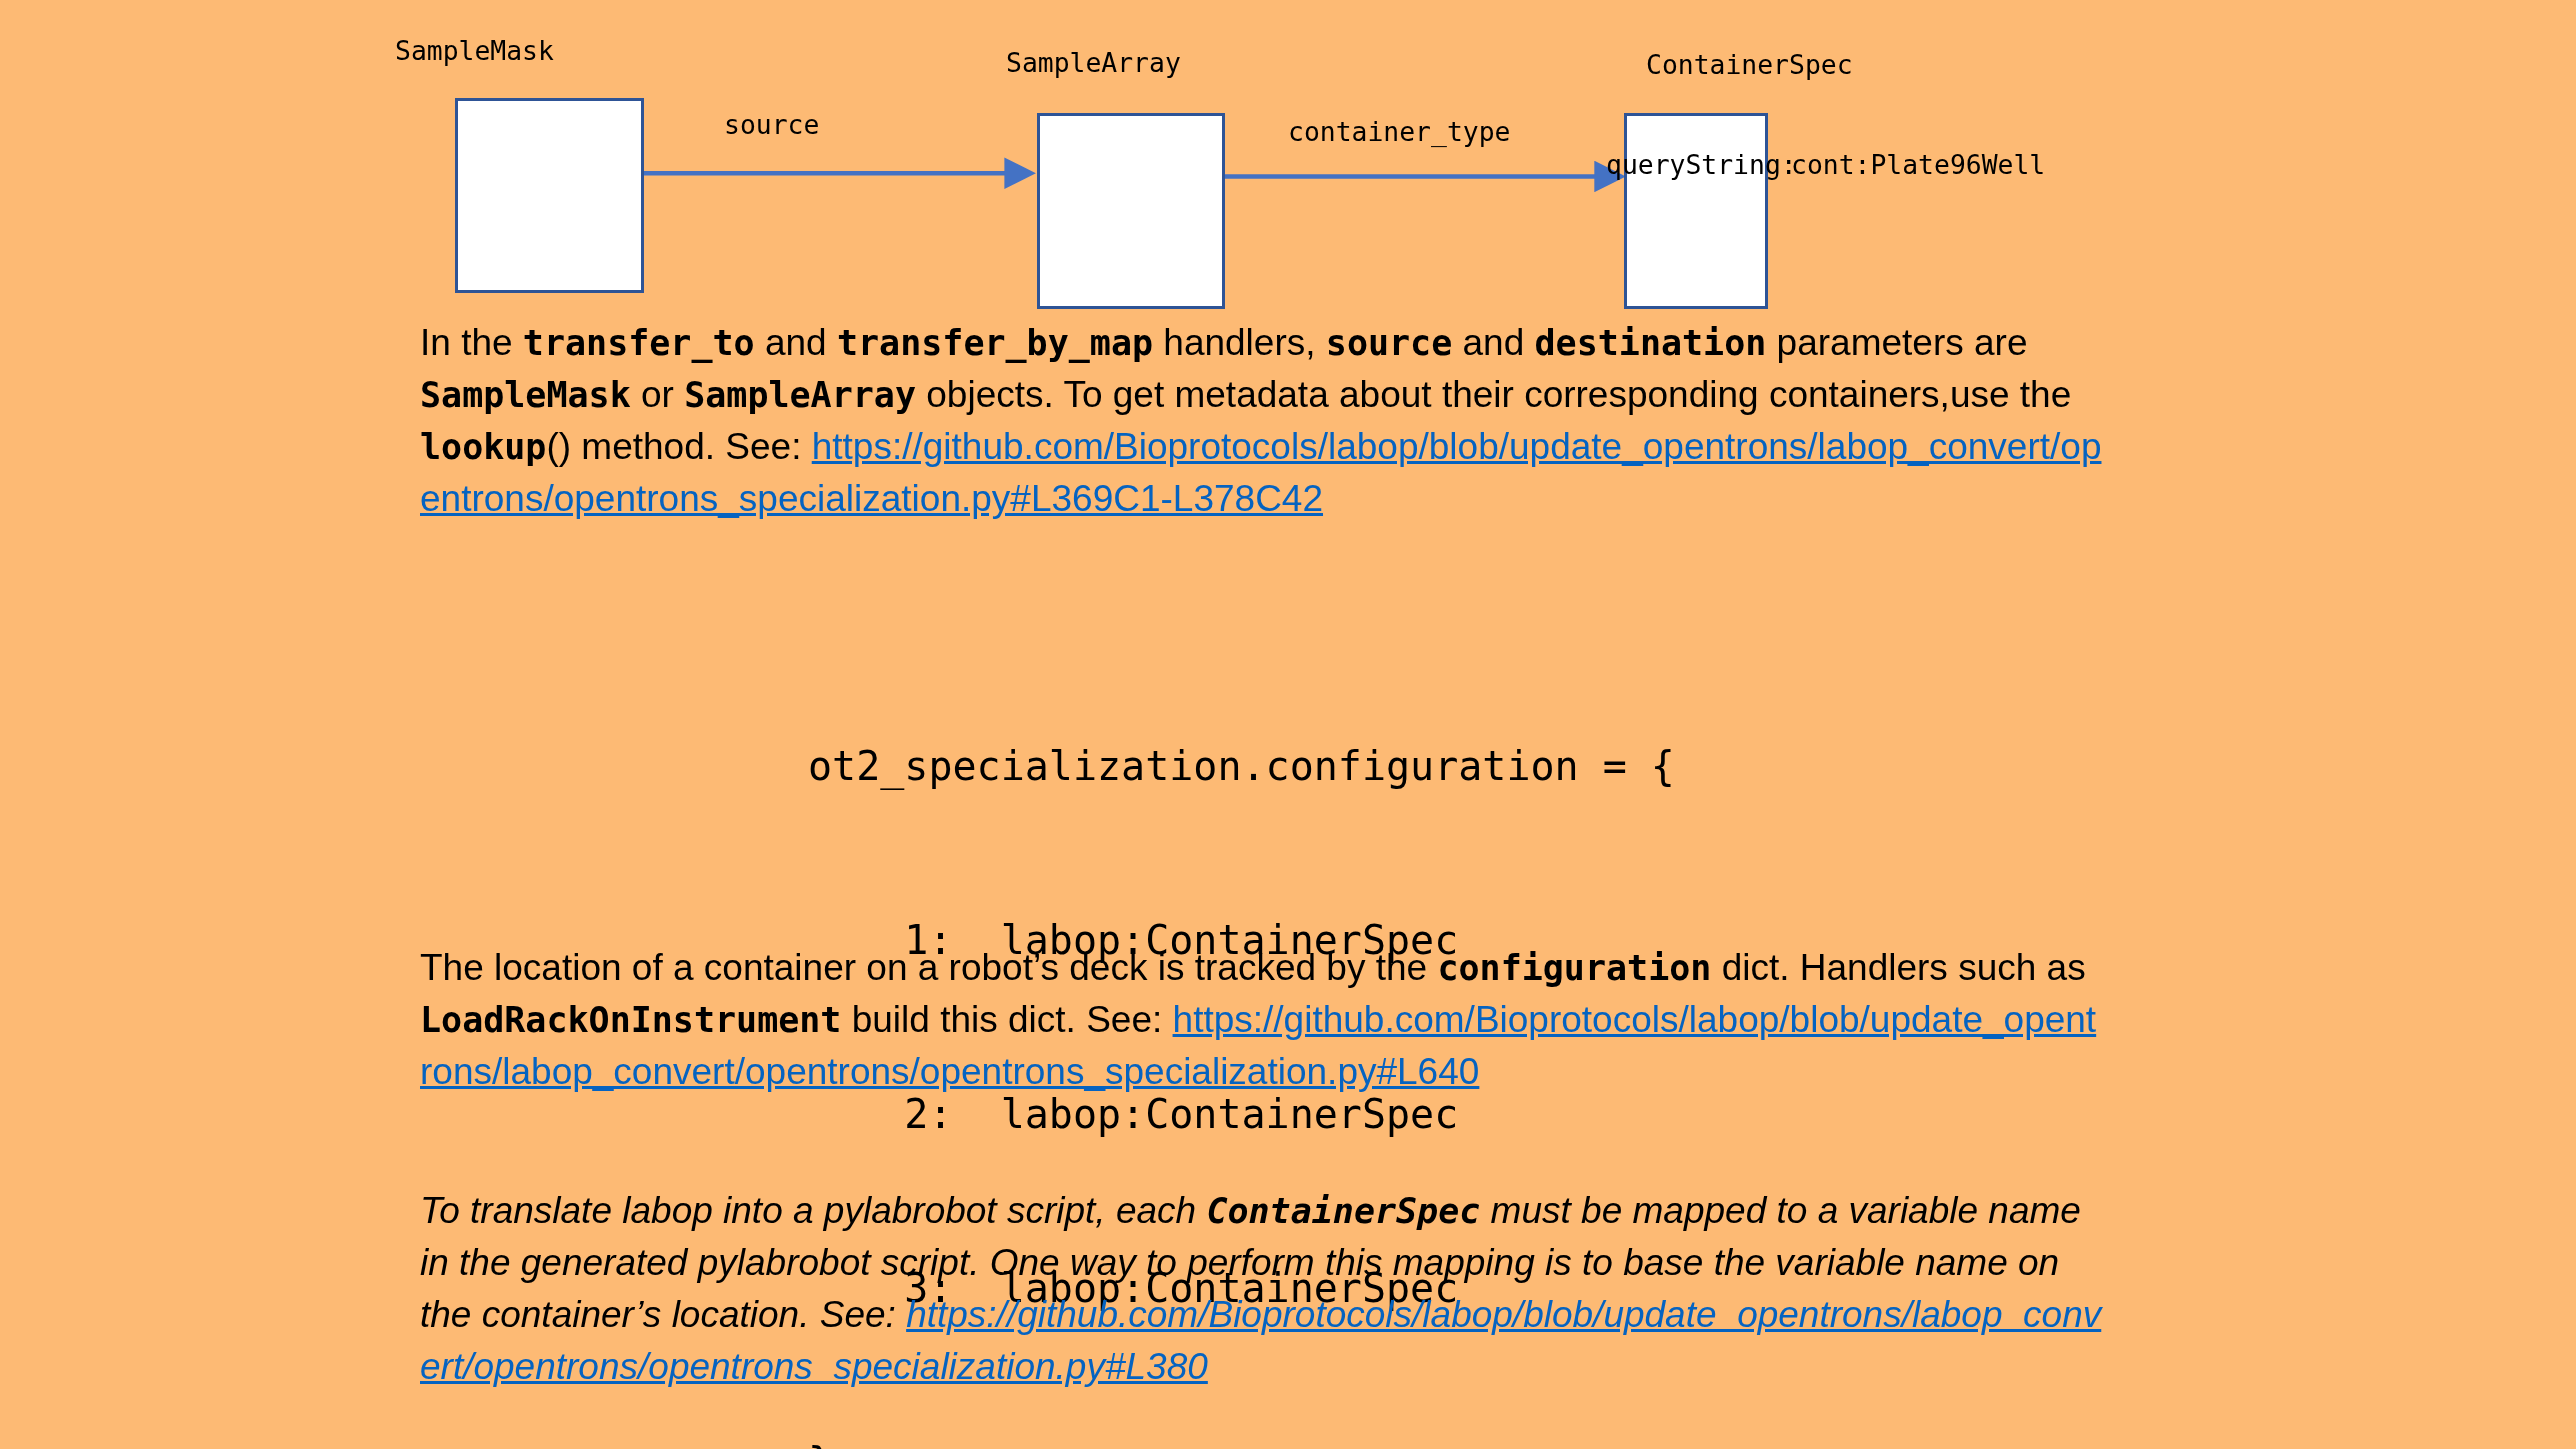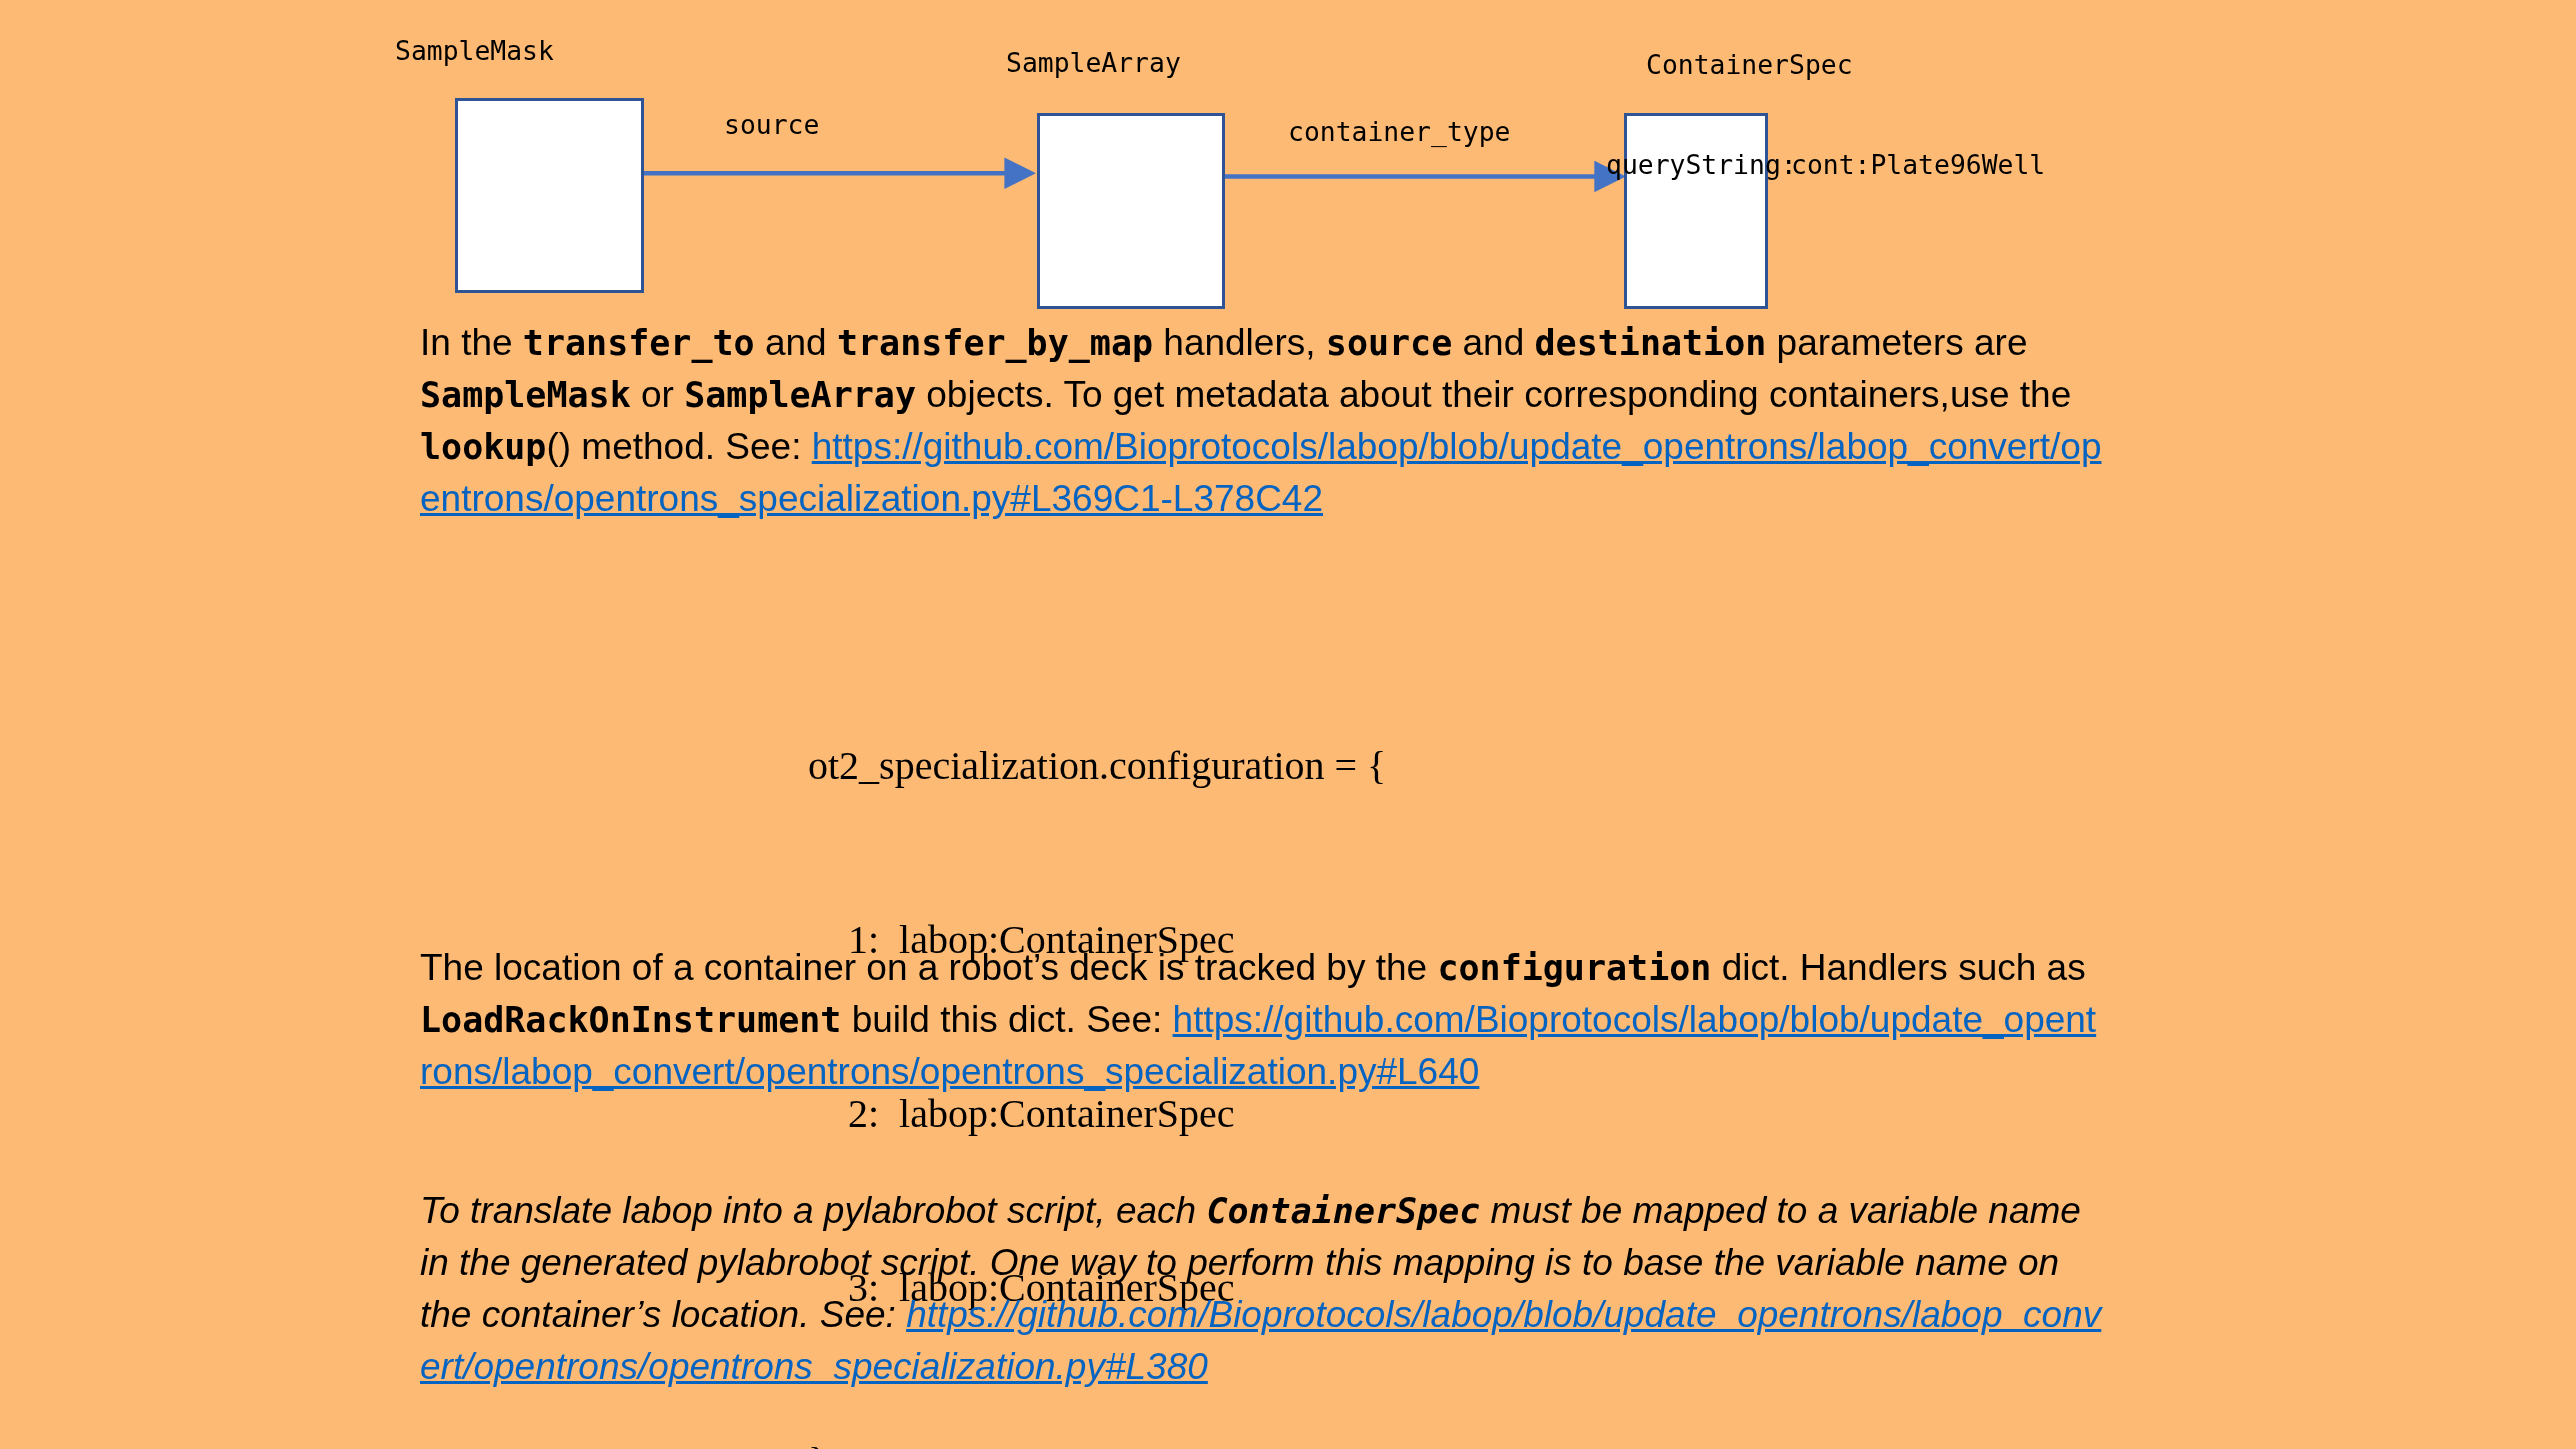--- a/index.html
+++ b/index.html
@@ -76,21 +76,21 @@
   .codeblock {
     position: absolute;
     left: 808px;
     top: 621px;
     font-family: "DejaVu Sans Mono", monospace;
     font-size: 40px;
     line-height: 58px;
     color: #000000;
     white-space: pre;
   }
-  .code-line { white-space: pre; font-family: Liberation Serif, serif; }
+  .code-line { white-space: pre; }
 </style>
 </head>
 <body>
 
 <div id="page">
 
   <div class="diagram">
 
     <svg class="arrow-svg" width="2576" height="322" viewBox="0 0 4000 500">
       <defs>

